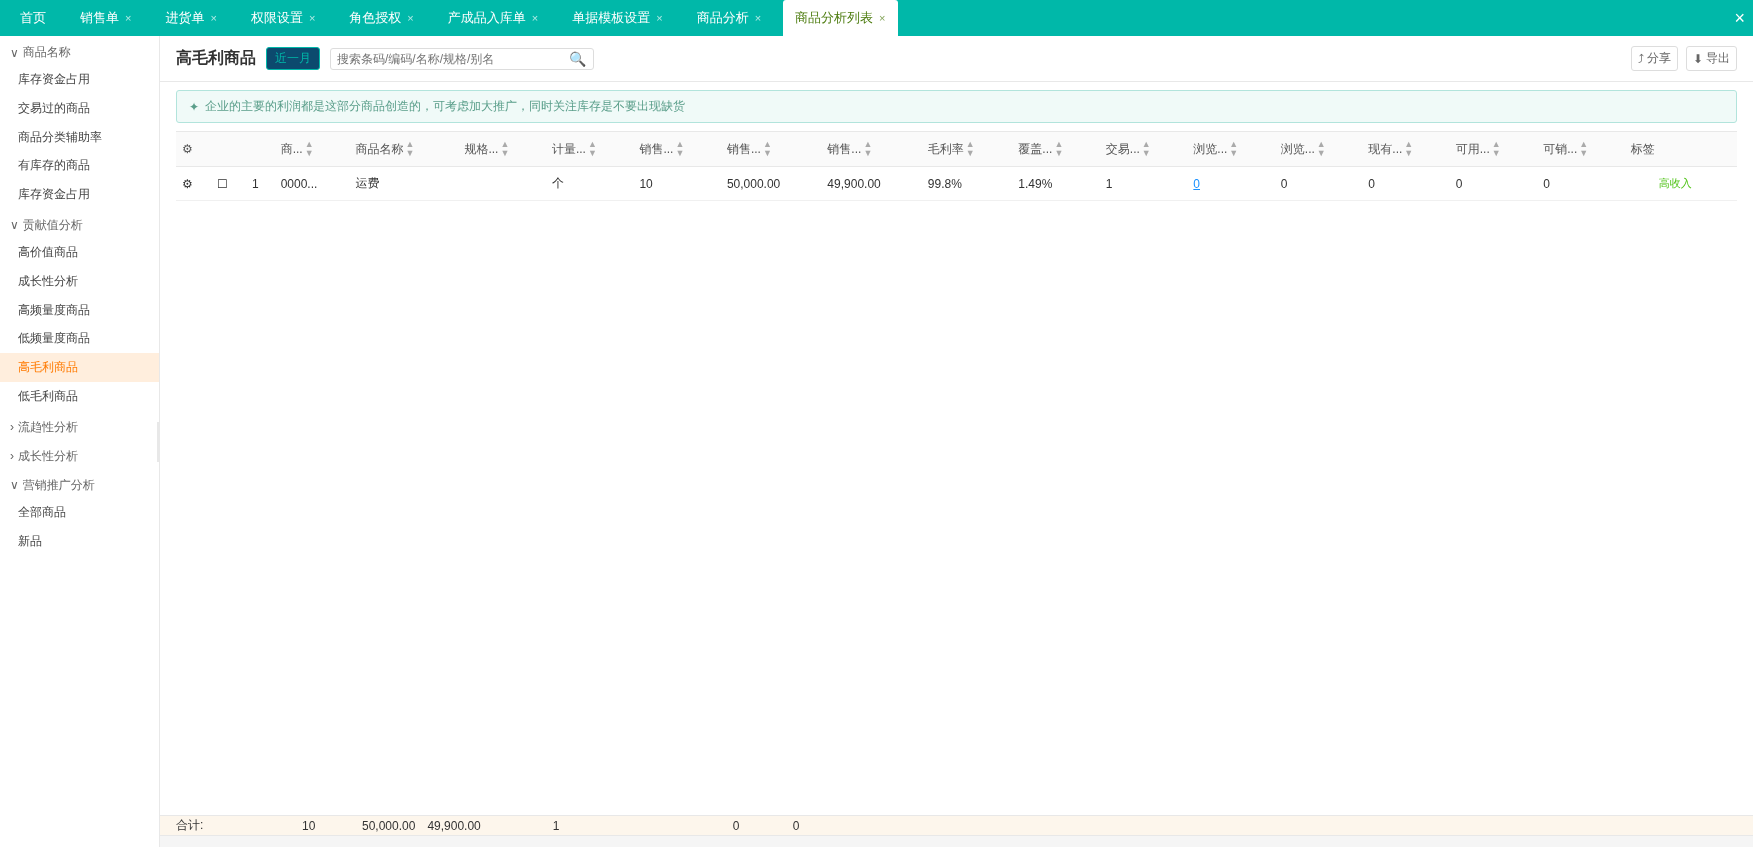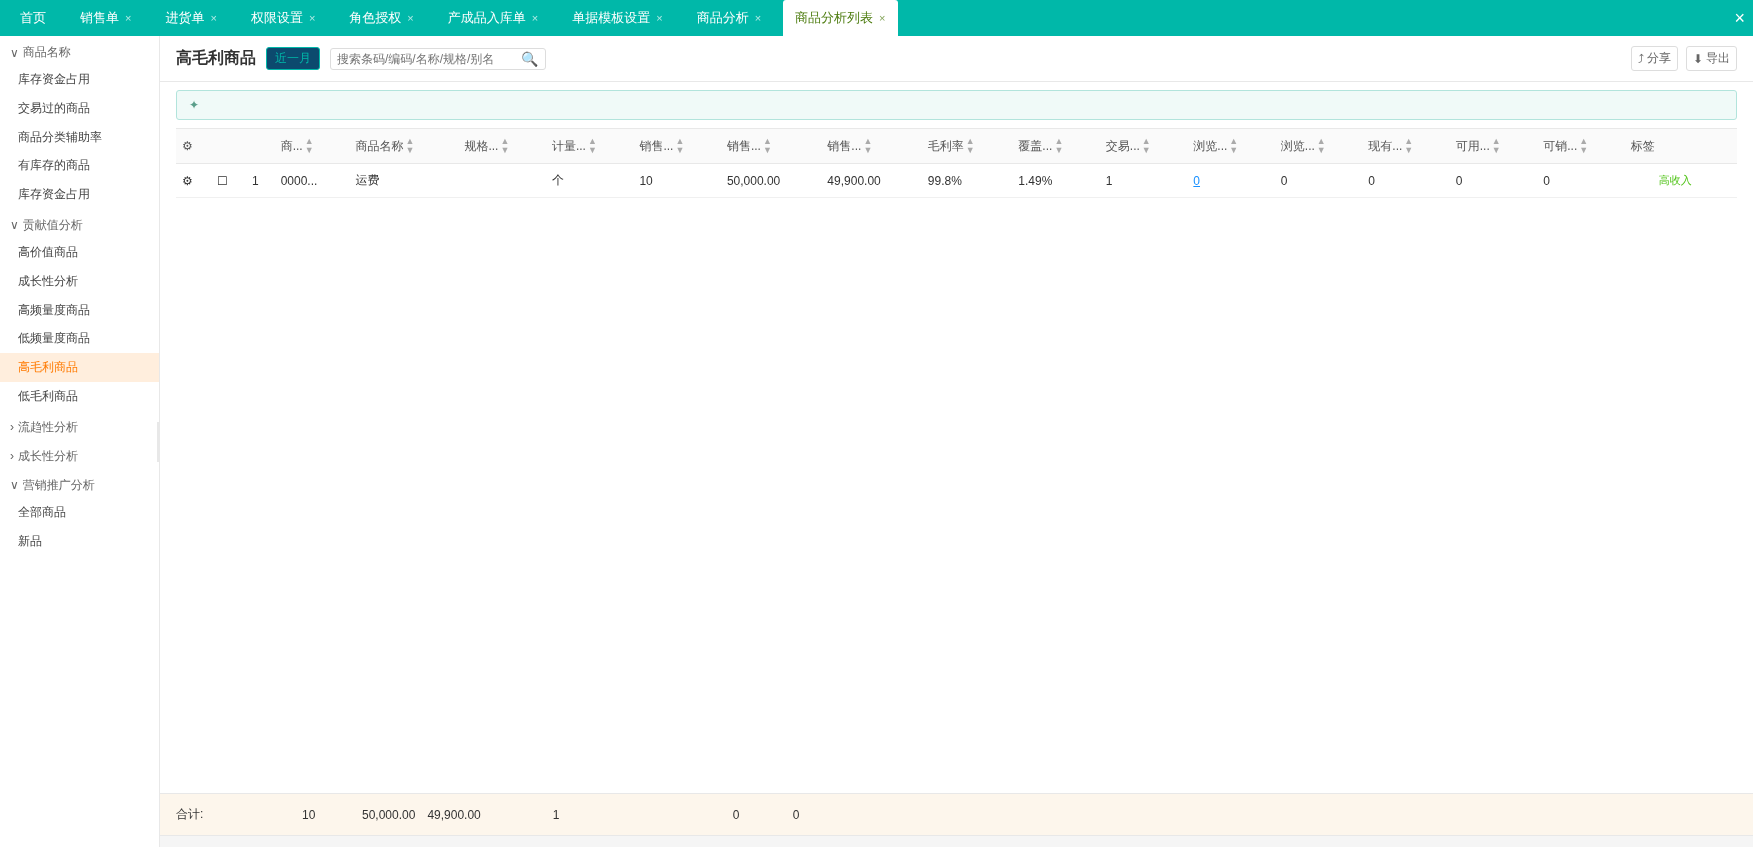--- a/index.html
+++ b/index.html
@@ -124,21 +124,21 @@
       cursor: pointer;
       font-size: 12px;
     }
     .search-input-wrap {
       display: flex;
       align-items: center;
       border: 1px solid #ddd;
       border-radius: 3px;
       padding: 2px 6px;
       gap: 4px;
-      width: 216px;
+      width: 264px;
     }
     .search-input-wrap input {
       border: none;
       outline: none;
       font-size: 12px;
       color: #999;
       width: 100%;
     }
     .search-icon { color: #999; font-size: 14px; cursor: pointer; }
     .header-actions {
@@ -220,21 +220,21 @@
       color: #52c41a;
       font-size: 11px;
       margin-left: 28px;
     }
     .tag-link { color: #1890ff; cursor: pointer; text-decoration: underline; }
 
     
     .table-footer {
       background: #fdf6ec;
       border-top: 1px solid #e8e8e8;
-      padding: 12px 16px;
+      padding: 1px 16px;
       display: flex;
       align-items: center;
       font-size: 12px;
       color: #333;
       gap: 20px;
       flex-shrink: 0;
     }
     .footer-label { font-weight: 500; min-width: 40px; }
     .footer-cells {
       display: flex;
@@ -329,20 +329,21 @@
         </button>
         <button class="action-btn">
           <span>⬇</span>
           <span>导出</span>
         </button>
       </div>
     </div>
 
     <div class="info-banner">
       <span>✦</span>
+      <span>企业的主要的利润都是这部分商品创造的，可考虑加大推广，同时关注库存是不要出现缺货</span>
     </div>
 
     <div class="table-wrap">
       <table>
         <thead>
           <tr id="table-header-row">
               <th>⚙</th>
               <th></th>
               <th></th>
               <th><span class="col-sorter">

